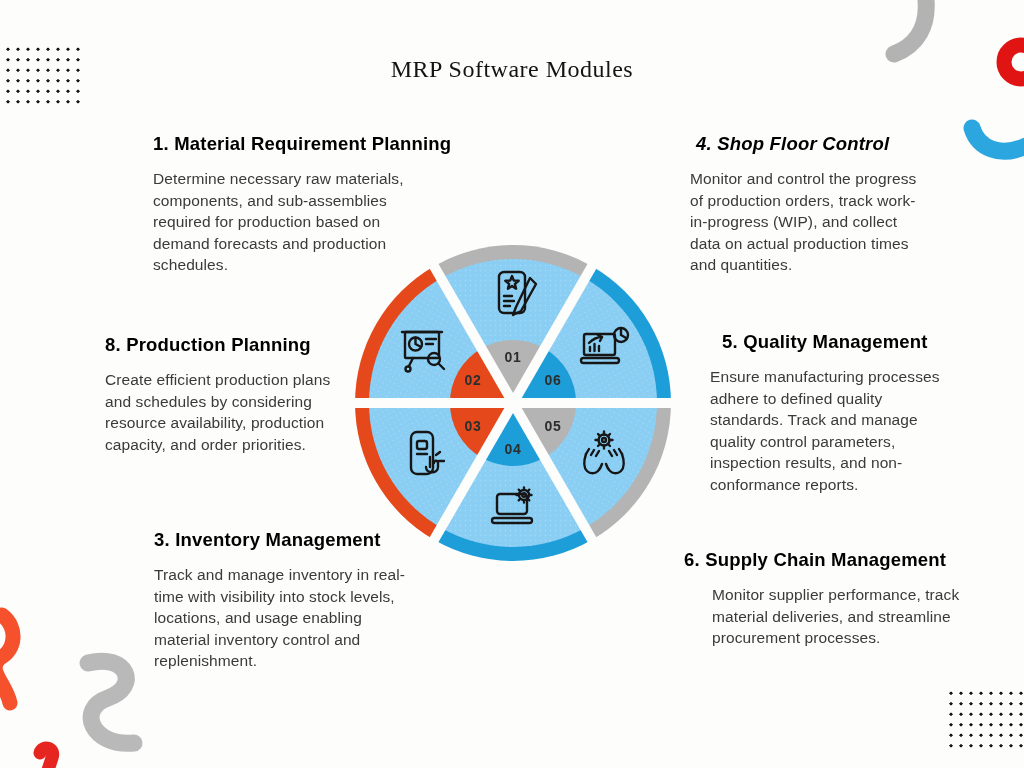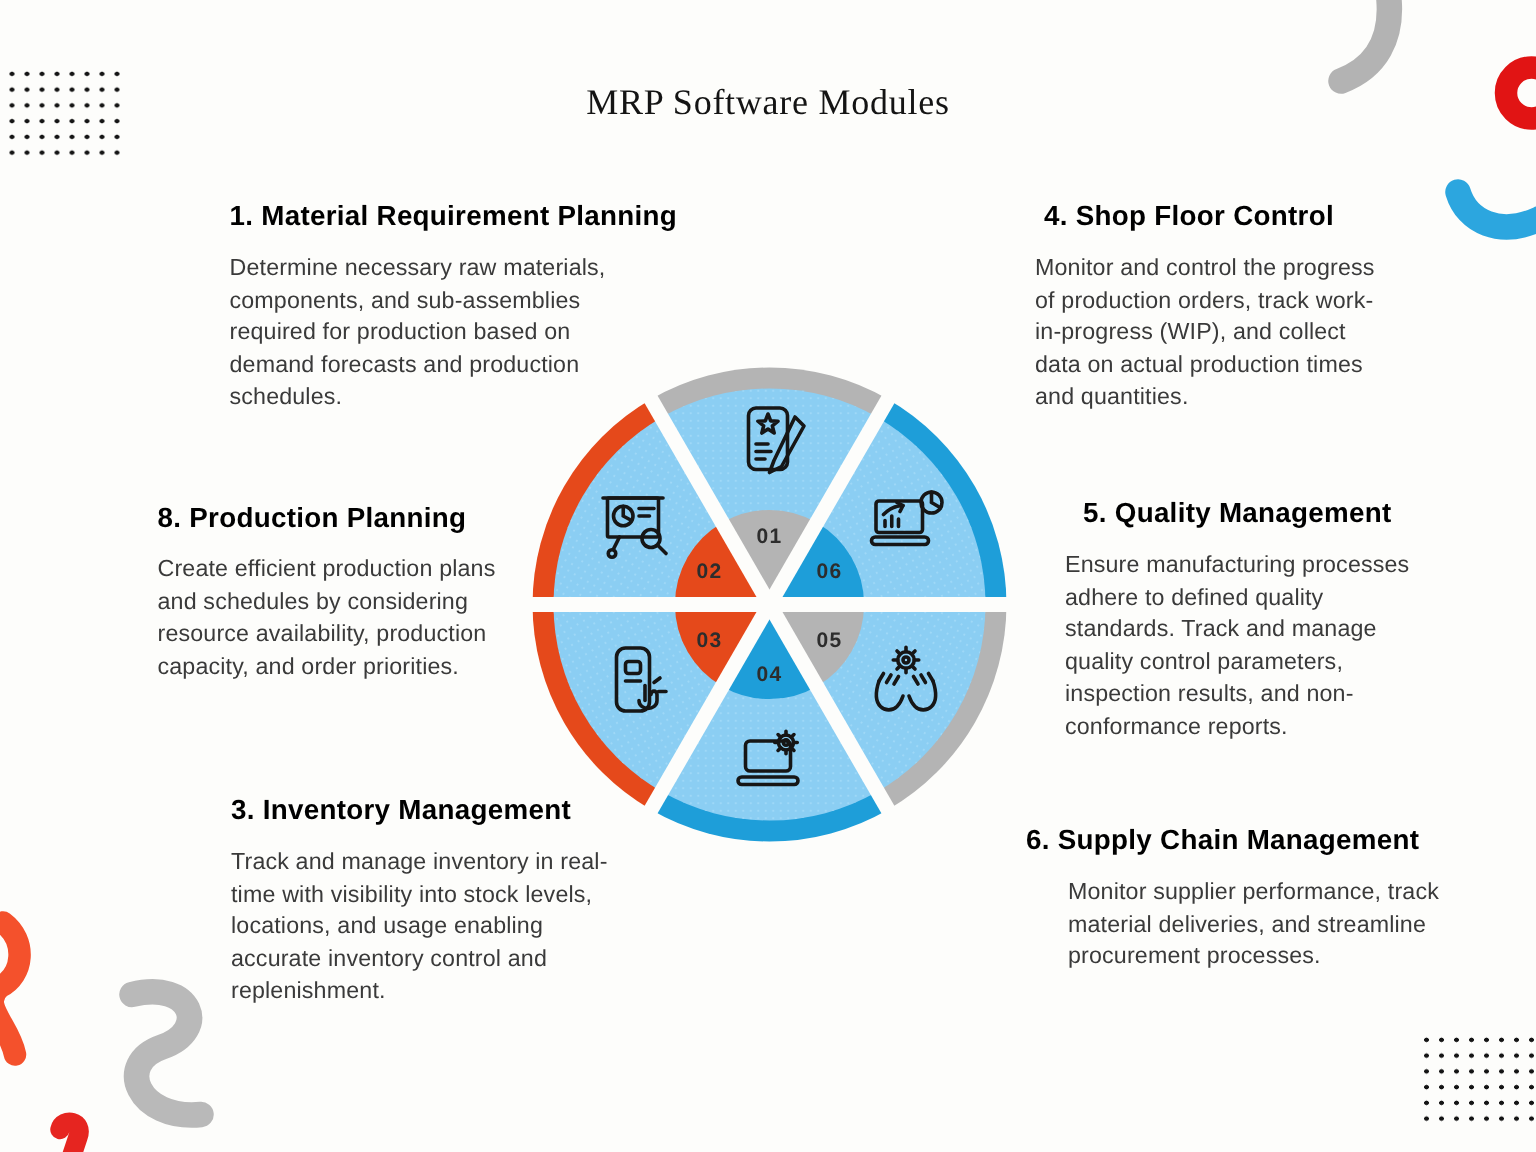--- a/index.html
+++ b/index.html
@@ -18,21 +18,21 @@
   .module{position:absolute;}
   .module h2{
     margin:0;font-size:18.5px;font-weight:600;color:#000000;letter-spacing:.2px;
   }
   .module p{
     margin:13px 0 0 0;font-size:15.5px;line-height:21.5px;color:#3a3a3a;letter-spacing:.1px;
   }
   .m1{left:153px;top:133px;width:335px;} .m1 p{width:252px;}
   .m2{left:105px;top:334px;width:260px;} .m2 p{width:228px;}
   .m3{left:154px;top:529px;width:320px;} .m3 p{width:262px;}
-  .m4{left:690px;top:133px;width:250px;} .m4 h2{padding-left:6px;} .m4 p{width:232px;}
+  .m4{left:690px;top:133px;width:250px;} .m4 h2{padding-left:6px;font-style:italic;} .m4 p{width:232px;}
   .m5{left:710px;top:331px;width:250px;} .m5 h2{padding-left:12px;} .m5 p{width:238px;}
   .m6{left:684px;top:549px;width:300px;} .m6 p{width:248px;margin-left:28px;}
 
   .wheel{position:absolute;left:353px;top:243px;}
   .segnum{
     font-family:"Liberation Sans", sans-serif;
     font-size:14px;font-weight:600;letter-spacing:.8px;fill:#2d2d2d;
     text-anchor:middle;
   }
   .icon path,.icon rect,.icon circle,.icon polygon{
@@ -72,21 +72,21 @@
 <section class="module m1">
   <h2>1. Material Requirement Planning</h2>
   <p>Determine necessary raw materials, components, and sub-assemblies required for production based on demand forecasts and production schedules.</p>
 </section>
 <section class="module m2">
   <h2>8. Production Planning</h2>
   <p>Create efficient production plans and schedules by considering resource availability, production capacity, and order priorities.</p>
 </section>
 <section class="module m3">
   <h2>3. Inventory Management</h2>
-  <p>Track and manage  inventory in real-time with visibility into stock levels, locations, and usage enabling accurate inventory control and replenishment.</p>
+  <p>Track and manage  inventory in real-time with visibility into stock levels, locations, and usage enabling material inventory control and replenishment.</p>
 </section>
 <section class="module m4">
   <h2>4. Shop Floor Control</h2>
   <p>Monitor and control the progress of production orders, track work-in-progress (WIP), and collect data on actual production times and quantities.</p>
 </section>
 <section class="module m5">
   <h2>5. Quality Management</h2>
   <p>Ensure manufacturing processes adhere to defined quality standards. Track and manage quality control parameters, inspection results, and non-conformance reports.</p>
 </section>
 <section class="module m6">

